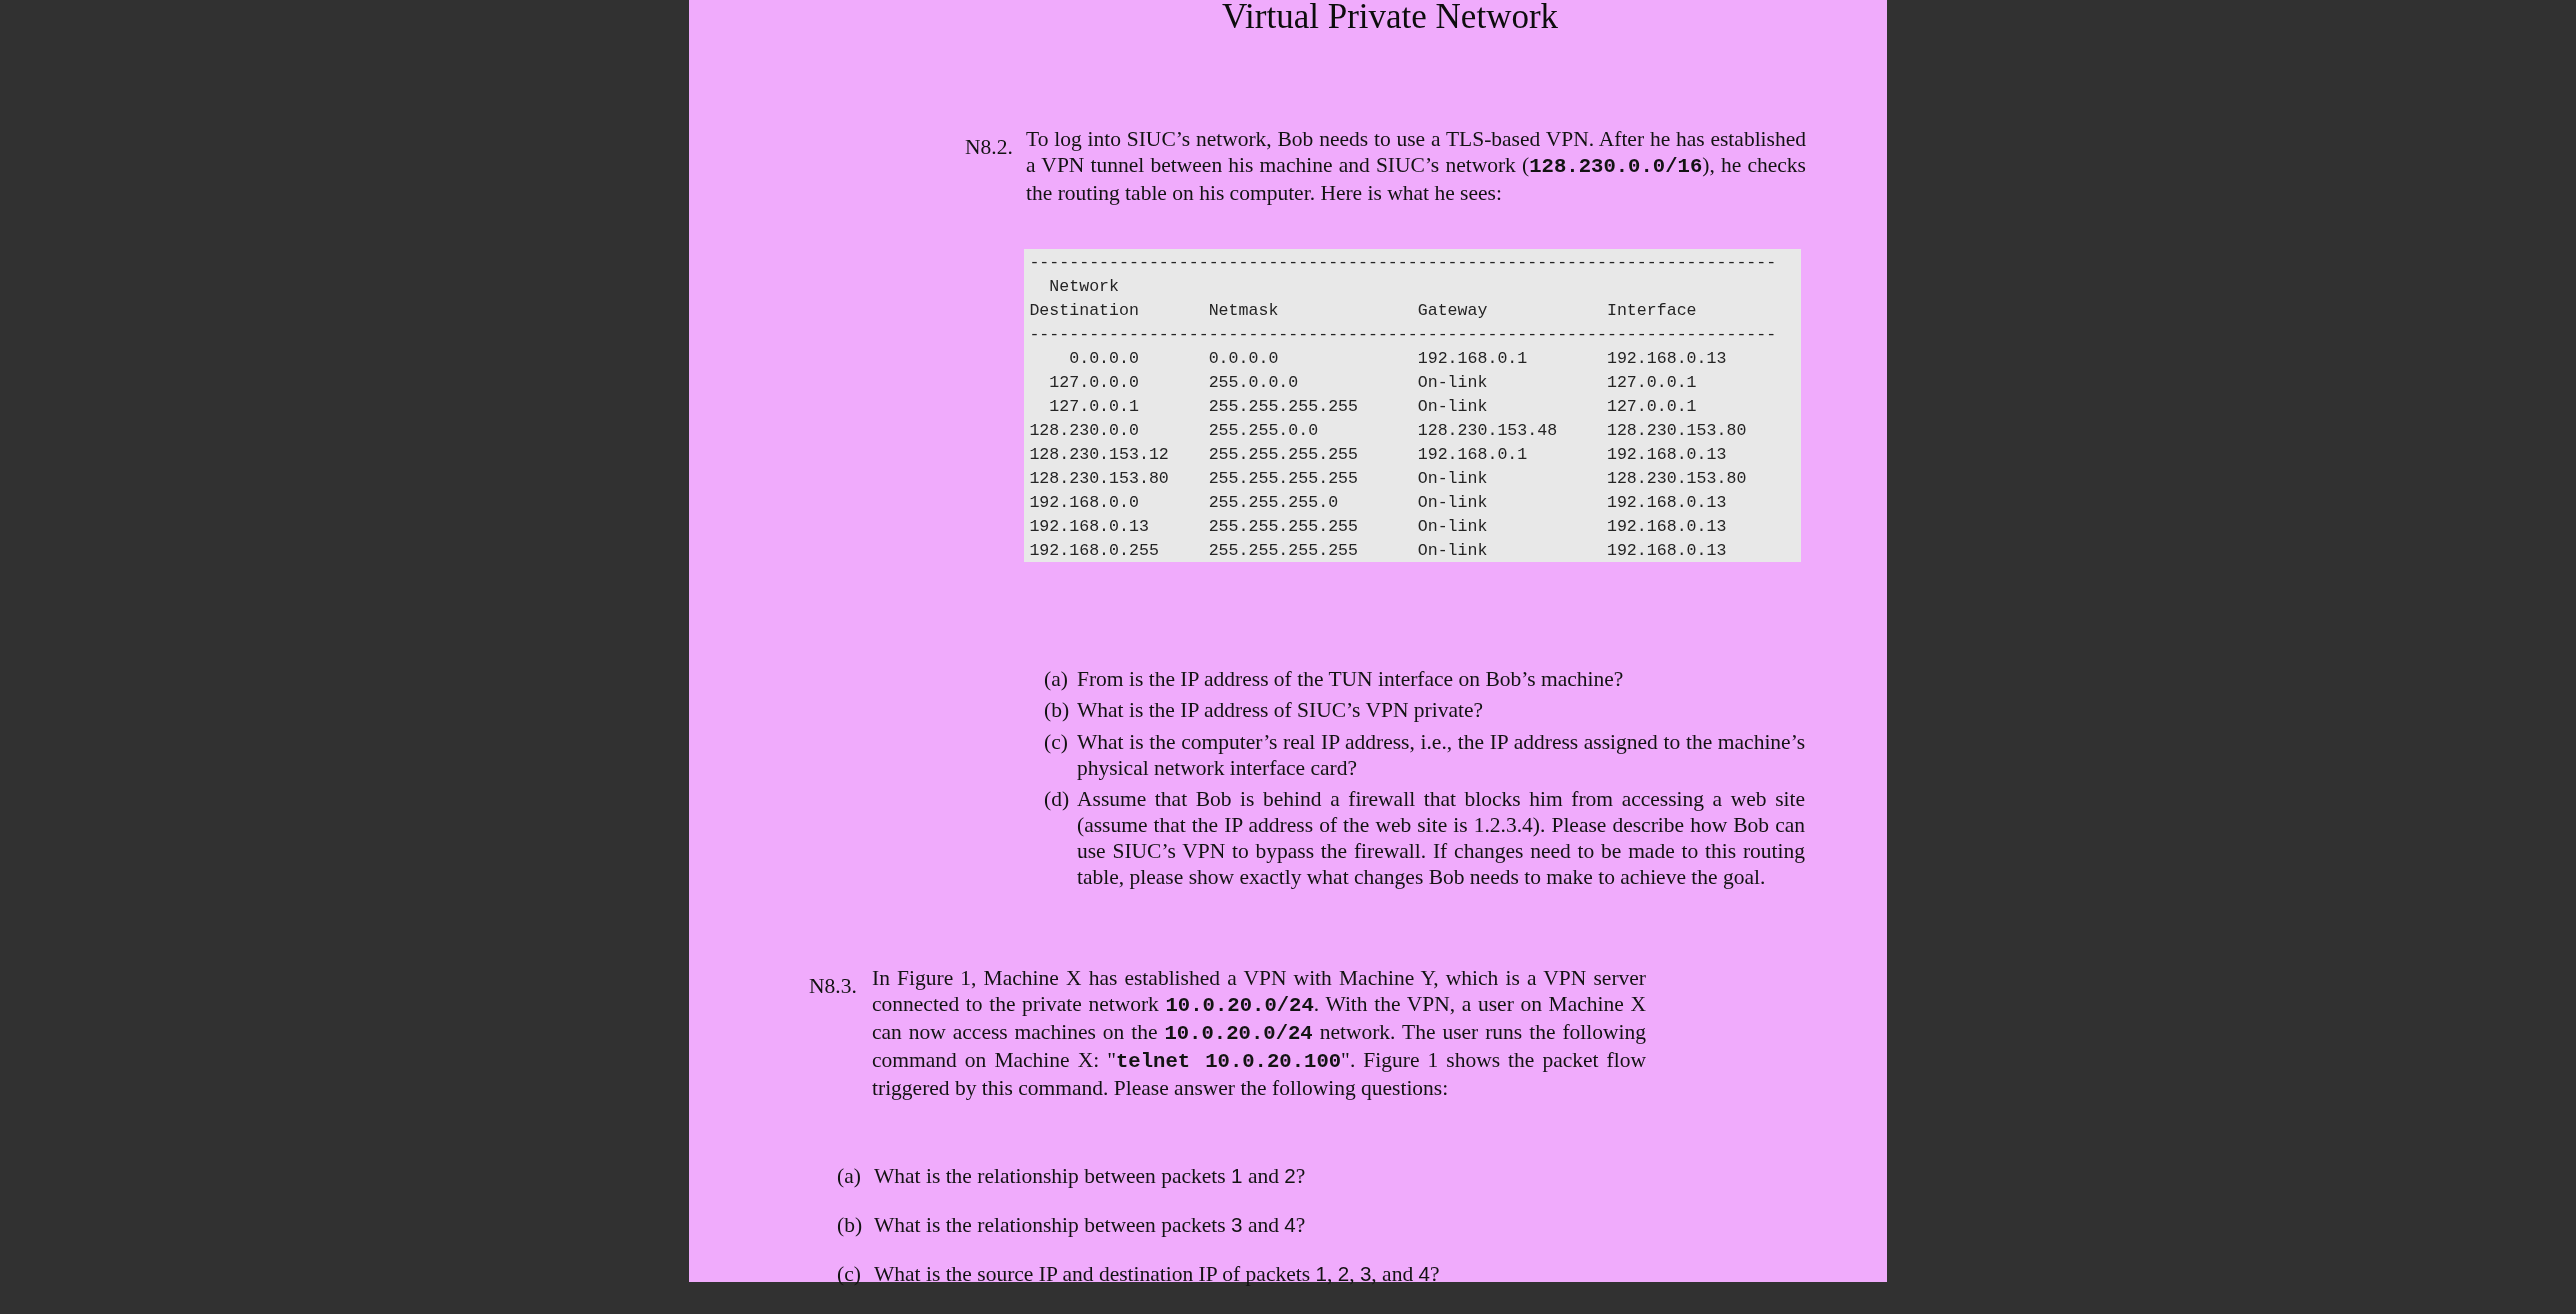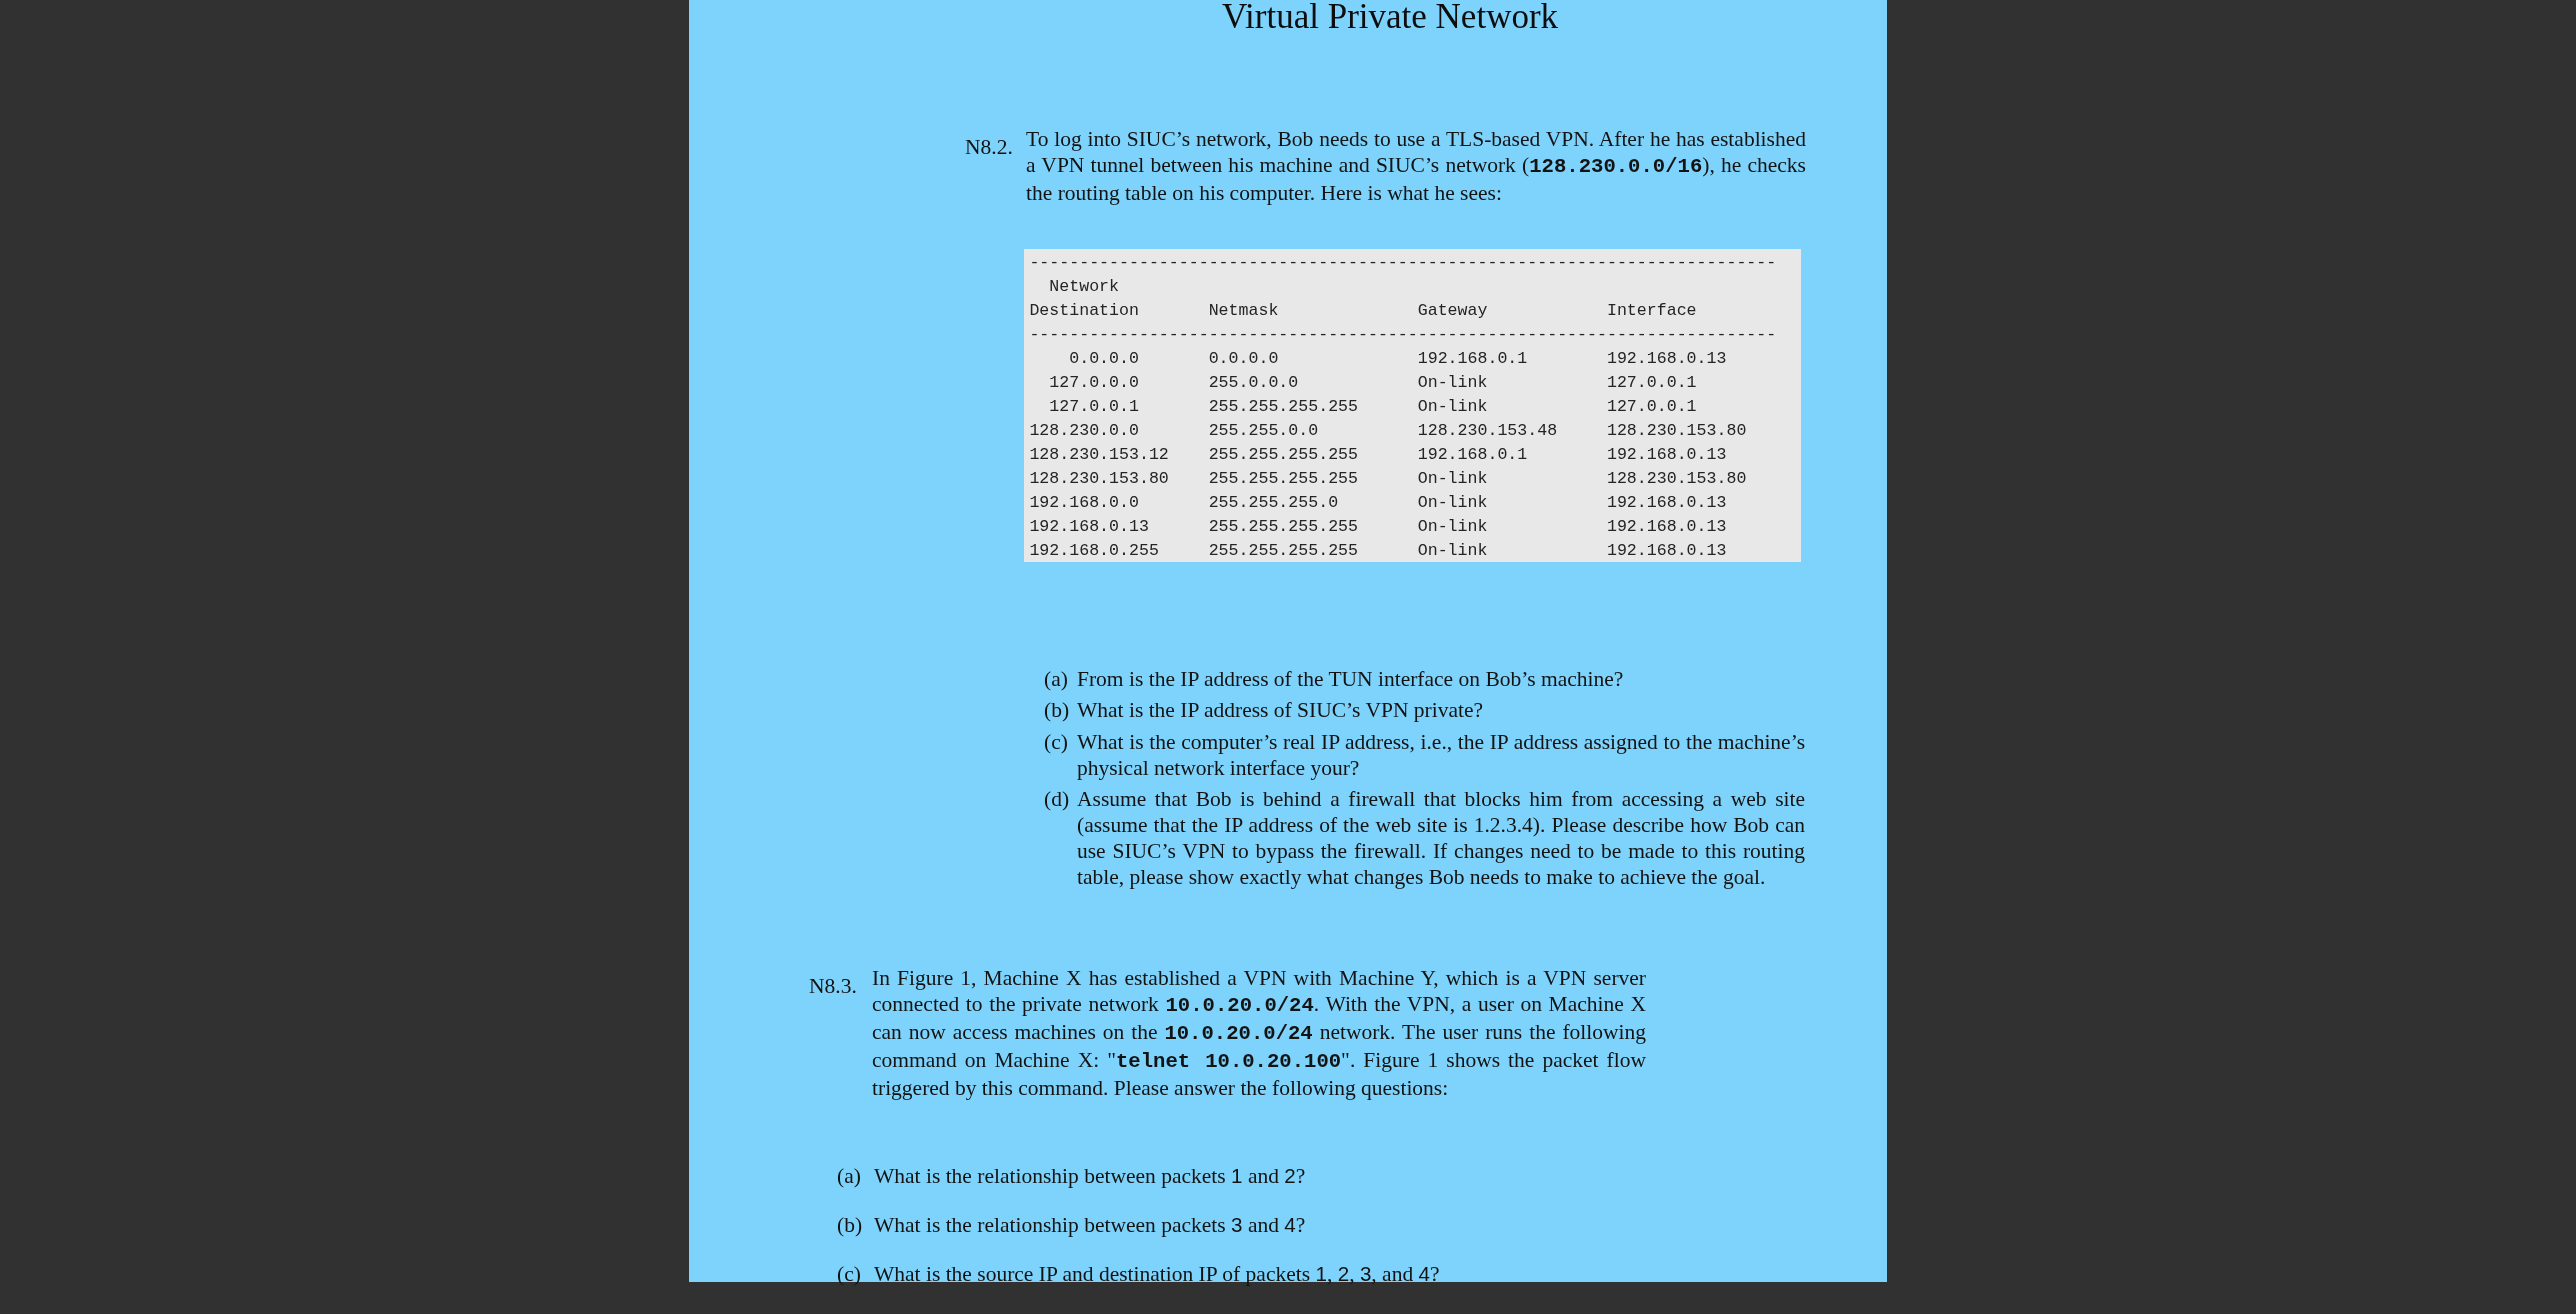--- a/index.html
+++ b/index.html
@@ -7,21 +7,21 @@
     background:#313131;
     width:2576px;height:1314px;
     position:relative;
     font-family:"Liberation Serif", serif;
     -webkit-font-smoothing:antialiased;
   }
   .page{
     position:absolute;
     left:689px;top:0;
     width:1198px;height:1282px;
-    background:#7dd3fc;
+    background:#f0abfc;
     color:#131313;
   }
   .title{
     position:absolute;
     top:-5.4px;left:343px;width:716px;
     font-size:35px;line-height:43px;
     text-align:center;
     white-space:nowrap;
     color:#0d0d0d;
   }
@@ -104,21 +104,21 @@
     <div class="qitem">
       <span class="qlabel">(a)</span>
       <span class="qtext">From is the IP address of the TUN interface on Bob’s machine?</span>
     </div>
     <div class="qitem">
       <span class="qlabel">(b)</span>
       <span class="qtext">What is the IP address of SIUC’s VPN private?</span>
     </div>
     <div class="qitem">
       <span class="qlabel">(c)</span>
-      <span class="qtext">What is the computer’s real IP address, i.e., the IP address assigned to the machine’s physical network interface your?</span>
+      <span class="qtext">What is the computer’s real IP address, i.e., the IP address assigned to the machine’s physical network interface card?</span>
     </div>
     <div class="qitem">
       <span class="qlabel">(d)</span>
       <span class="qtext">Assume that Bob is behind a firewall that blocks him from accessing a web site (assume that the IP address of the web site is 1.2.3.4). Please describe how Bob can use SIUC’s VPN to bypass the firewall. If changes need to be made to this routing table, please show exactly what changes Bob needs to make to achieve the goal.</span>
     </div>
   </div>
 
   <div class="problem" style="top:965px;left:72px;width:837px;margin-left:48px;">
     <span class="plabel">N8.3.</span>
     <p class="ptext" style="margin-left:63px;width:774px;"><span>In Figure 1, Machine X has established a VPN with Machine Y, which is a VPN server connected to the private network </span><span class="mono">10.0.20.0/24</span><span>. With the VPN, a user on Machine X can now access machines on the </span><span class="mono">10.0.20.0/24</span><span> network. The user runs the following command on Machine X: "</span><span class="mono">telnet 10.0.20.100</span><span>". Figure 1 shows the packet flow triggered by this command. Please answer the following questions:</span></p>

